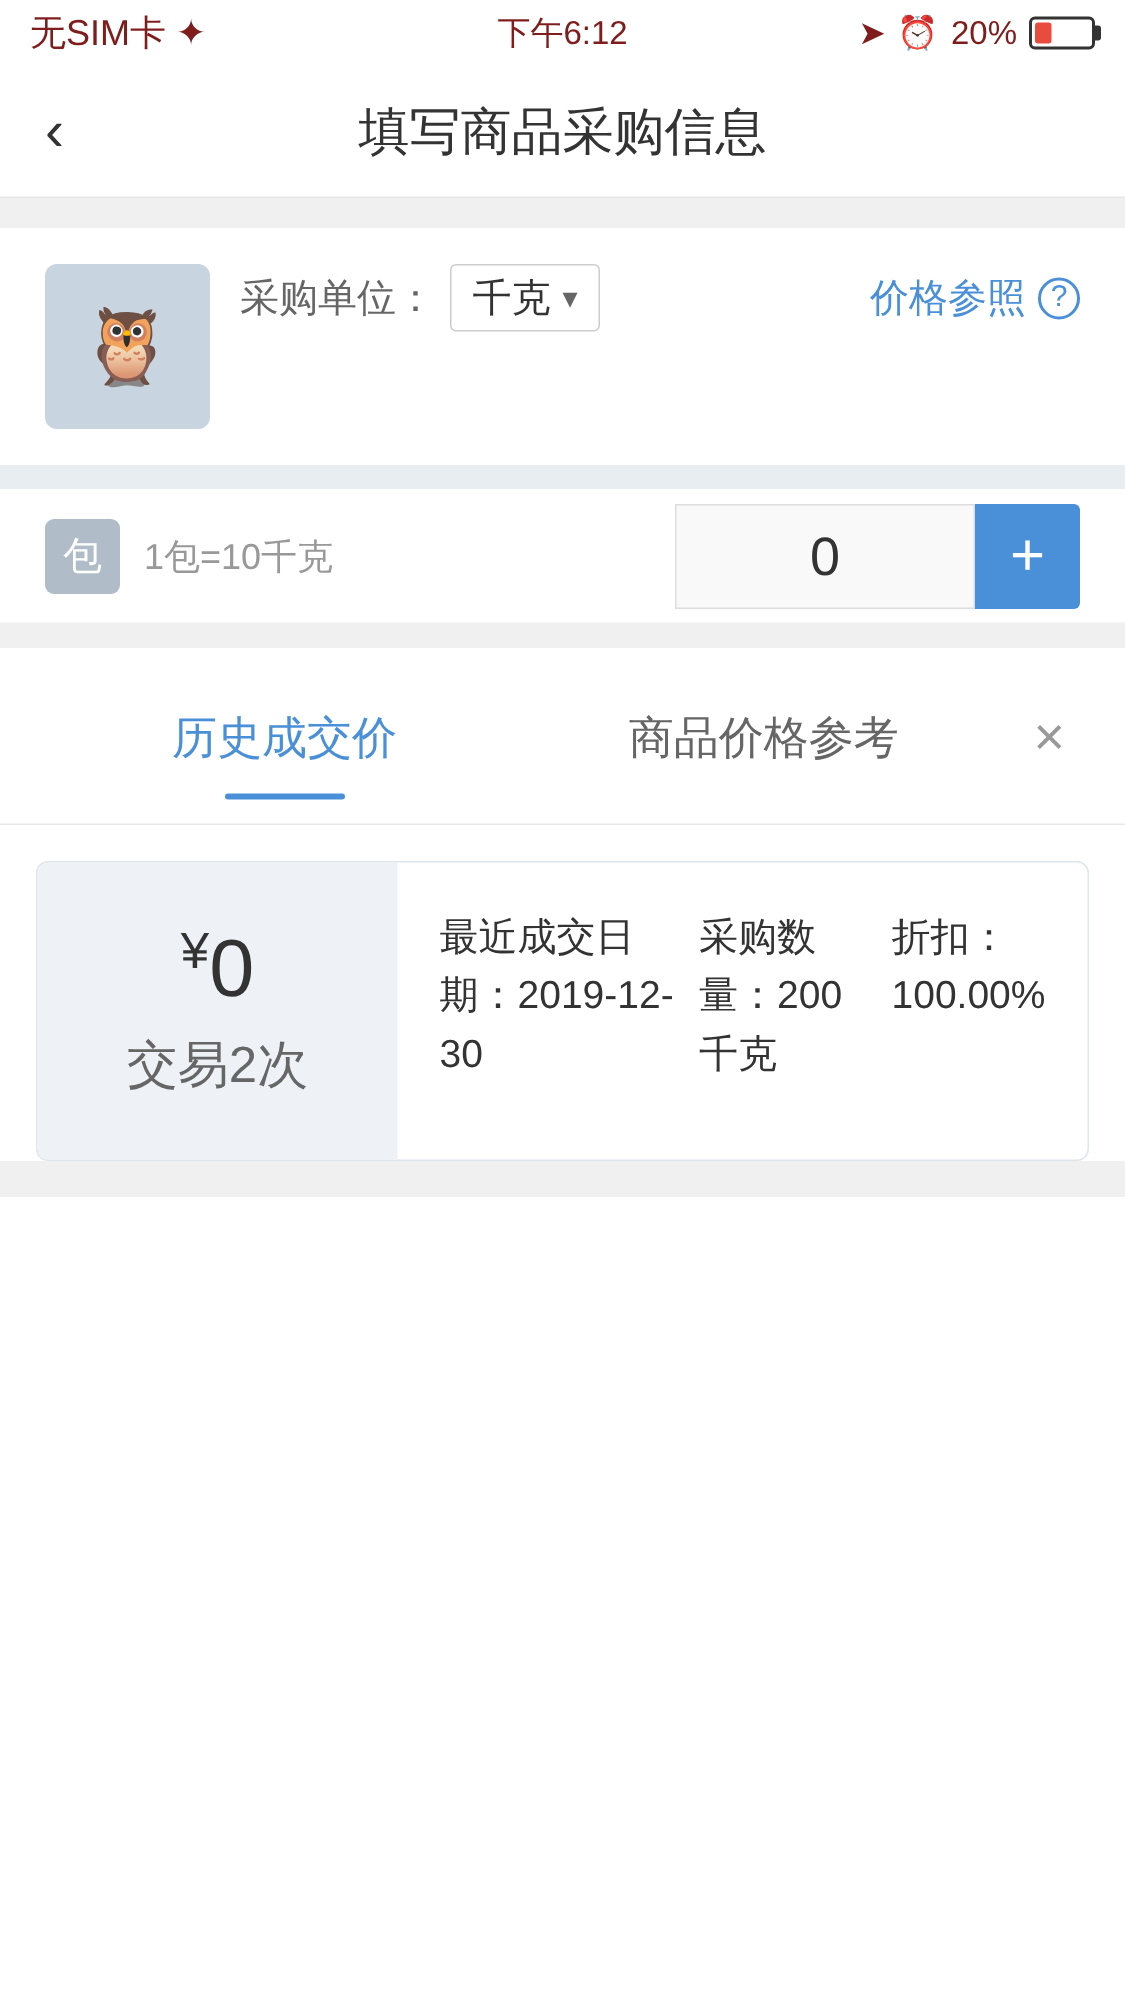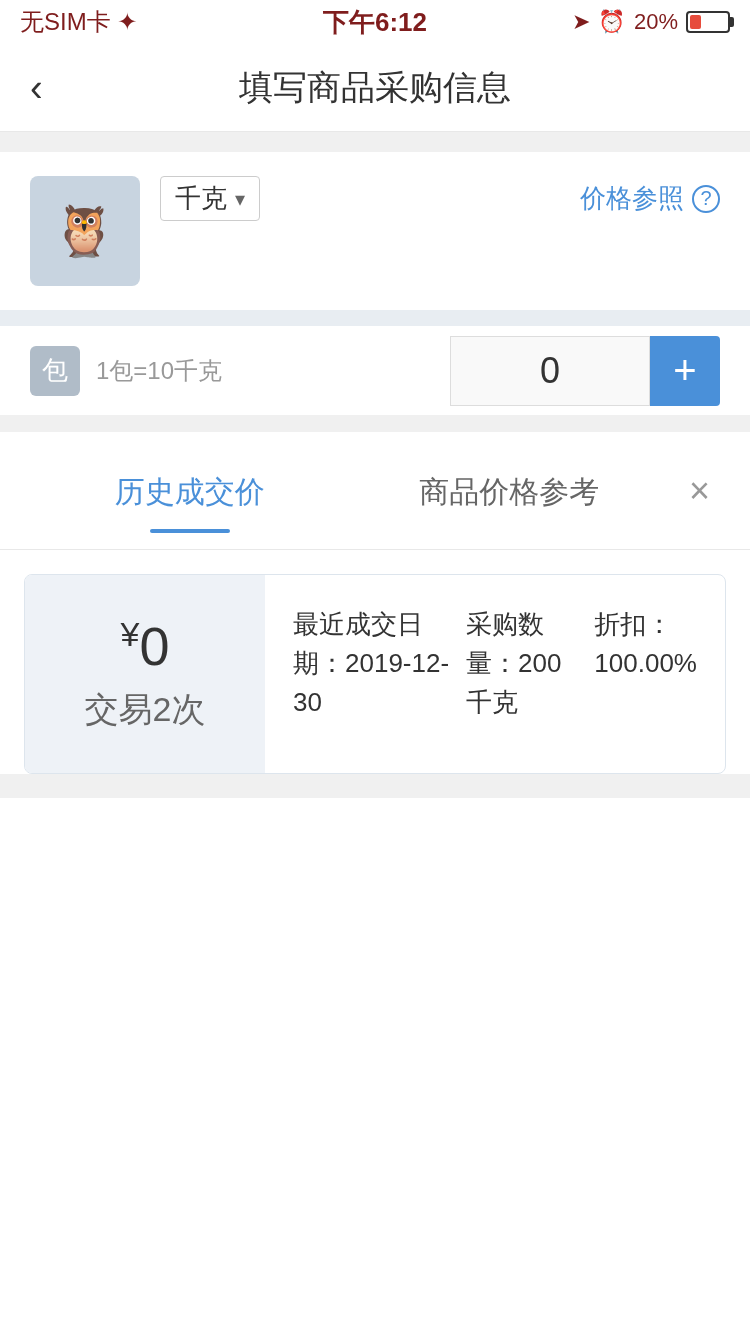--- a/index.html
+++ b/index.html
@@ -25,22 +25,22 @@
       font-size: 26px;
       color: #7f1d1d;
     }
     .status-left {
       display: flex;
       align-items: center;
       gap: 10px;
       font-size: 24px;
     }
     .status-center {
-      font-size: 26px;
-      font-weight: 700;
+      font-size: 22px;
+      font-weight: 400;
       position: absolute;
       left: 50%;
       transform: translateX(-50%);
     }
     .status-right {
       display: flex;
       align-items: center;
       gap: 8px;
       font-size: 22px;
     }
@@ -386,20 +386,21 @@
 </div>
 
 <div class="product-section">
   <div class="product-row">
     <div class="product-image">
       <span class="owl-icon">🦉</span>
     </div>
     <div class="product-details">
       <div class="purchase-unit-row">
         <div style="display:flex;align-items:center;gap:10px;">
+          <span class="unit-label">采购单位：</span>
           <div class="unit-selector">
             <span>千克</span>
             <span class="unit-arrow">▾</span>
           </div>
         </div>
         <div class="price-ref">
           <span>价格参照</span>
           <div class="price-ref-icon">?</div>
         </div>
       </div>

